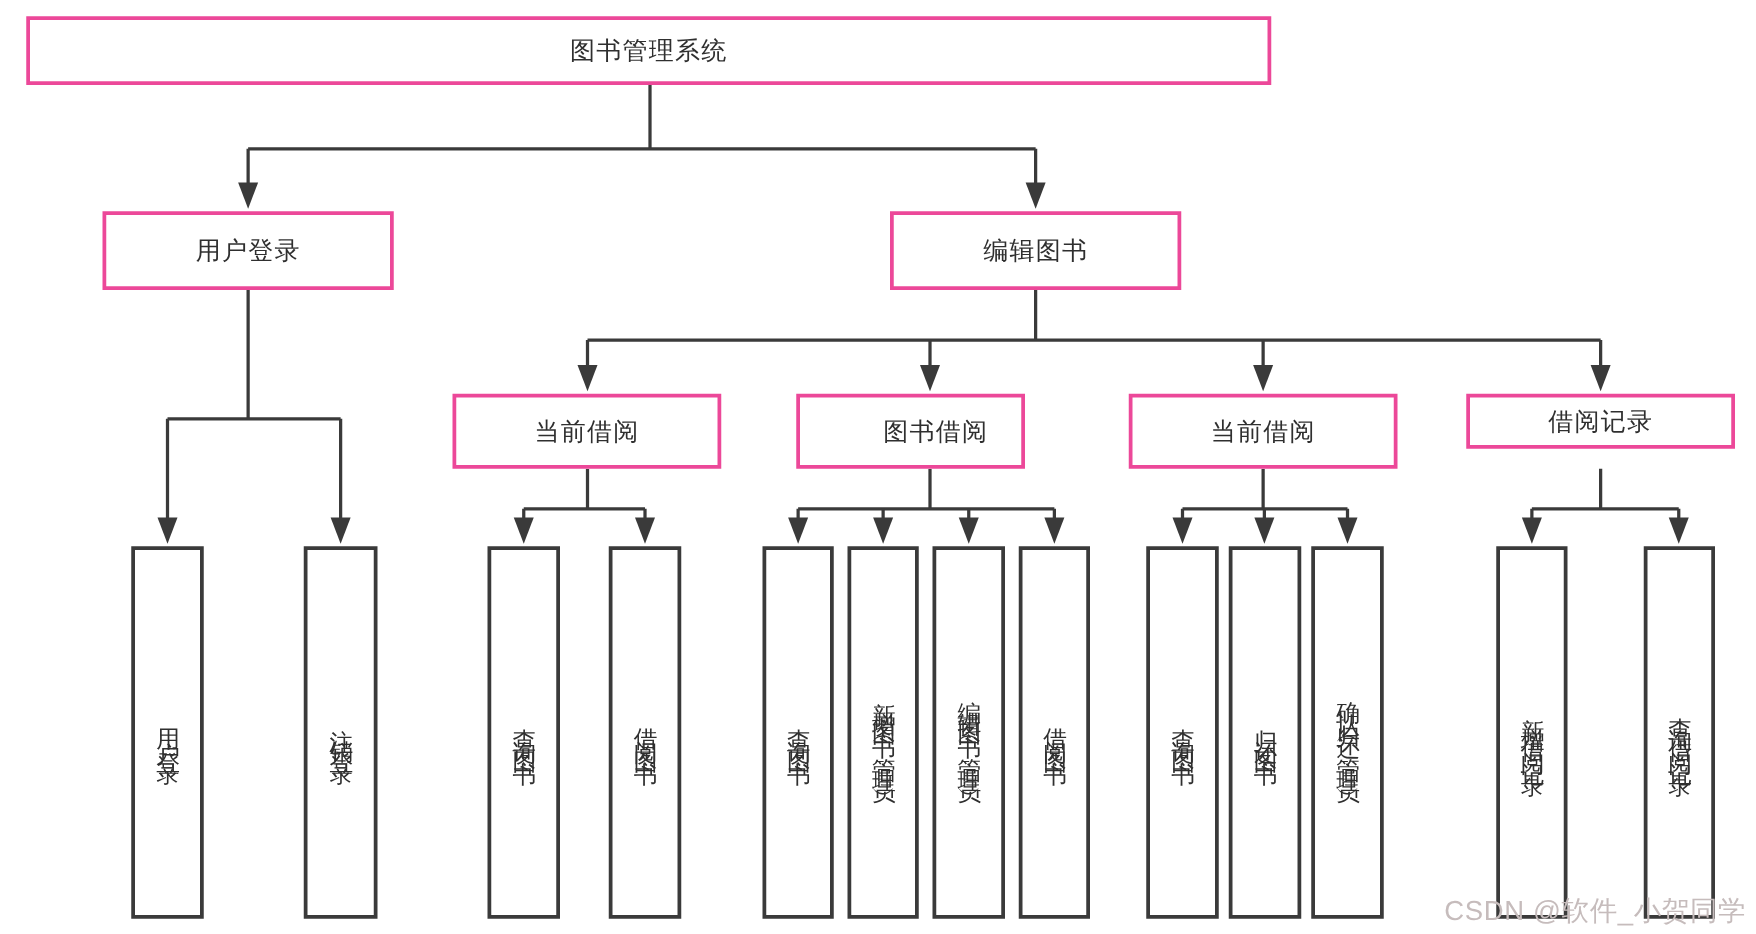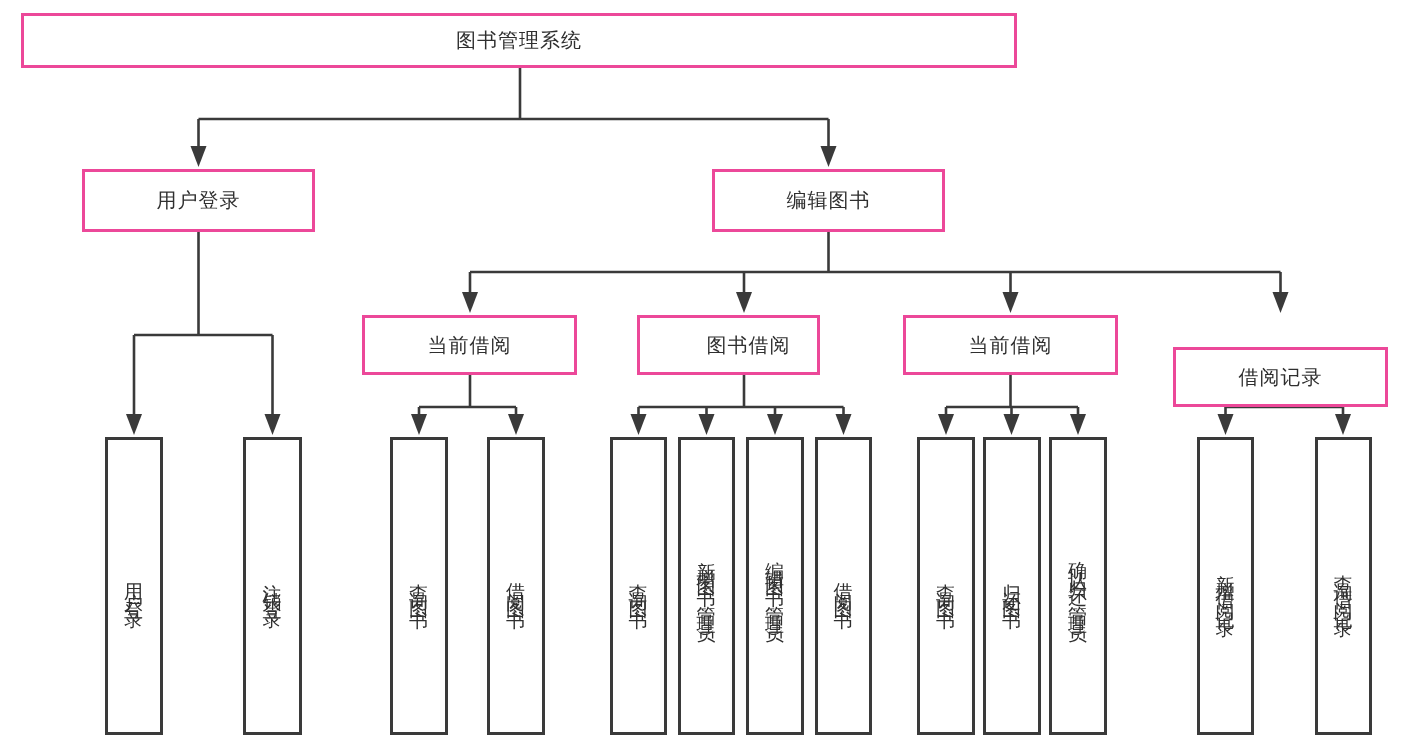--- a/index.html
+++ b/index.html
@@ -110,34 +110,35 @@
   </svg>
 
   <div class="hbox" style="left:21px;top:13px;width:996px;height:55px;">图书管理系统</div>
 
   <div class="hbox" style="left:82px;top:169px;width:233px;height:63px;">用户登录</div>
   <div class="hbox" style="left:712px;top:169px;width:233px;height:63px;">编辑图书</div>
 
   <div class="hbox" style="left:362px;top:315px;width:215px;height:60px;">当前借阅</div>
   <div class="hbox" style="left:637px;top:315px;width:183px;height:60px;padding-left:40px;">图书借阅</div>
   <div class="hbox" style="left:903px;top:315px;width:215px;height:60px;">当前借阅</div>
-  <div class="hbox" style="left:1173px;top:315px;width:215px;height:60px;margin-top:32px;">借阅记录</div>
+  <div class="hbox" style="left:1173px;top:315px;width:215px;height:44px;">借阅记录</div>
 
   <div class="vbox" style="left:105px;top:437px;width:58px;height:298px;">用户登录</div>
   <div class="vbox" style="left:243px;top:437px;width:59px;height:298px;">注销登录</div>
 
   <div class="vbox" style="left:390px;top:437px;width:58px;height:298px;">查询图书</div>
   <div class="vbox" style="left:487px;top:437px;width:58px;height:298px;">借阅图书</div>
 
   <div class="vbox" style="left:610px;top:437px;width:57px;height:298px;">查询图书</div>
   <div class="vbox" style="left:678px;top:437px;width:57px;height:298px;">新增图书（管理员）</div>
   <div class="vbox" style="left:746px;top:437px;width:58px;height:298px;">编辑图书（管理员）</div>
   <div class="vbox" style="left:815px;top:437px;width:57px;height:298px;">借阅图书</div>
 
   <div class="vbox" style="left:917px;top:437px;width:58px;height:298px;">查询图书</div>
   <div class="vbox" style="left:983px;top:437px;width:58px;height:298px;">归还图书</div>
   <div class="vbox" style="left:1049px;top:437px;width:58px;height:298px;">确认归还（管理员）</div>
 
   <div class="vbox" style="left:1197px;top:437px;width:57px;height:298px;">新增借阅记录</div>
   <div class="vbox" style="left:1315px;top:437px;width:57px;height:298px;">查询借阅记录</div>
 
+  <div class="watermark">CSDN @软件_小贺同学</div>
 
 </div>
 
 </body></html>

